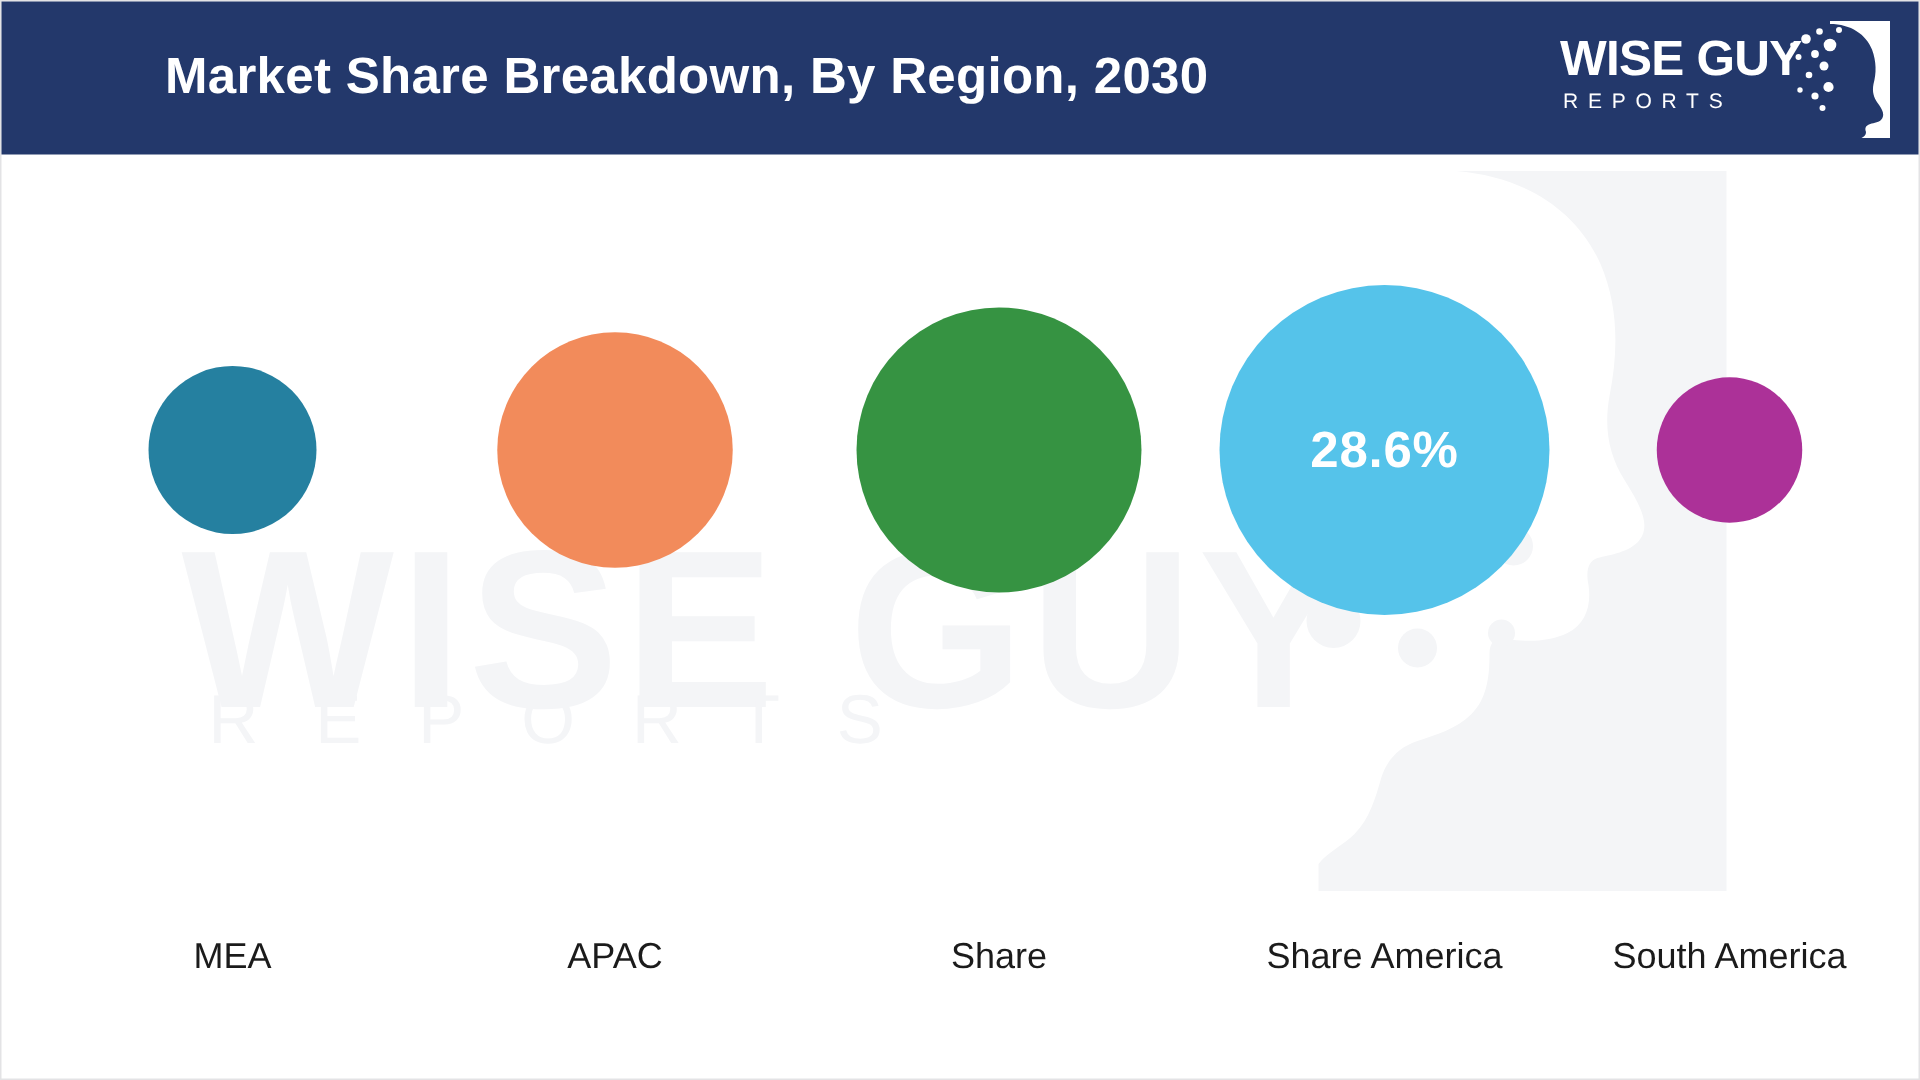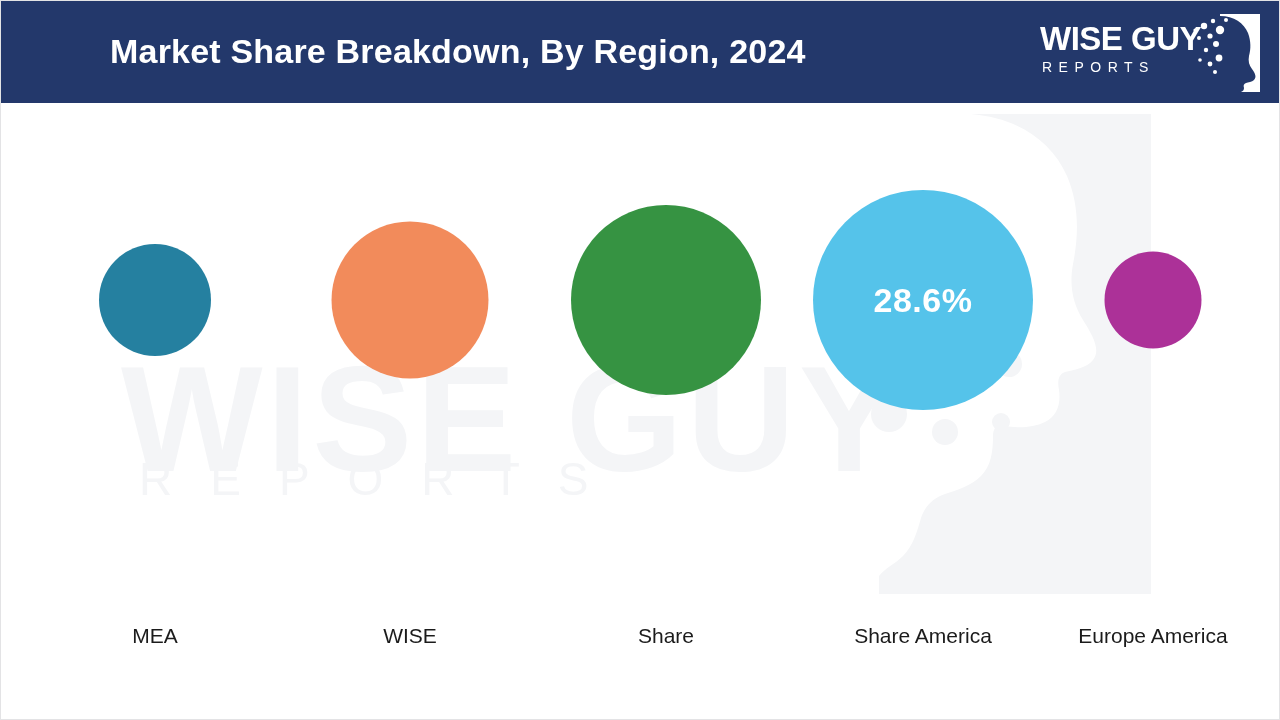--- a/index.html
+++ b/index.html
@@ -96,21 +96,21 @@
   .bubble-value{
     color:#ffffff;
     font-size:34px;font-weight:bold;
     letter-spacing:0.5px;
     white-space:nowrap;
   }
   .cat-label{
     position:absolute;
     transform:translateX(-50%);
     color:#1b1b1b;
-    font-size:21px;font-weight:normal;
+    font-size:24px;font-weight:normal;
     white-space:nowrap;
     text-align:center;
   }
 </style>
 </head>
 <body>
 
 <div id="page">
 
   <div class="watermark">
@@ -158,28 +158,28 @@
 
     <div class="bubble" style="left:922px;top:196px;width:220px;height:220px;background:#55c3ea;">
       <span class="bubble-value">28.6%</span>
     </div>
 
     <div class="bubble" style="left:1152px;top:196px;width:97px;height:97px;background:#ac3198;">
       <span class="bubble-value"></span>
     </div>
 
     <div class="cat-label" style="left:154px;top:520px;">MEA</div>
-    <div class="cat-label" style="left:409px;top:520px;">WISE</div>
+    <div class="cat-label" style="left:409px;top:520px;">APAC</div>
     <div class="cat-label" style="left:665px;top:520px;">Share</div>
     <div class="cat-label" style="left:922px;top:520px;">Share America</div>
-    <div class="cat-label" style="left:1152px;top:520px;">Europe America</div>
+    <div class="cat-label" style="left:1152px;top:520px;">South America</div>
   </div>
 
   <div class="header">
-    <div class="header-title">Market Share Breakdown, By Region, 2024</div>
+    <div class="header-title">Market Share Breakdown, By Region, 2030</div>
 
     <div class="logo">
       <div class="logo-wordmark">WISE GUY</div>
       <div class="logo-sub">REPORTS</div>
       <svg class="logo-head" viewBox="0 0 74 78">
         <g fill="#ffffff">
           <path d="M34 2 C48 2 58 9 62 19 C65 27 65 35 63 42
                    C62 47 63 51 66 55 C69 59 71 63 68 66
                    C66 68 62 68 60 69 C58 70 57 71 58 74
                    C58 76 57 77 55 78 L74 78 L74 0 L34 0 Z"></path>

